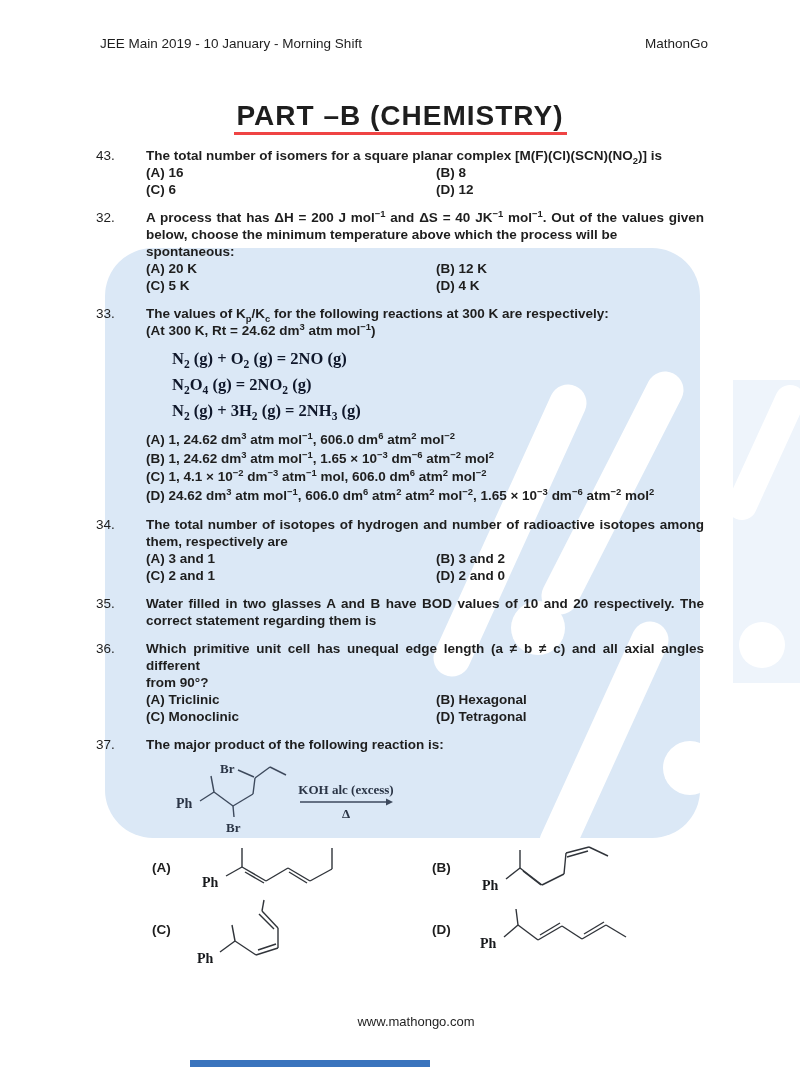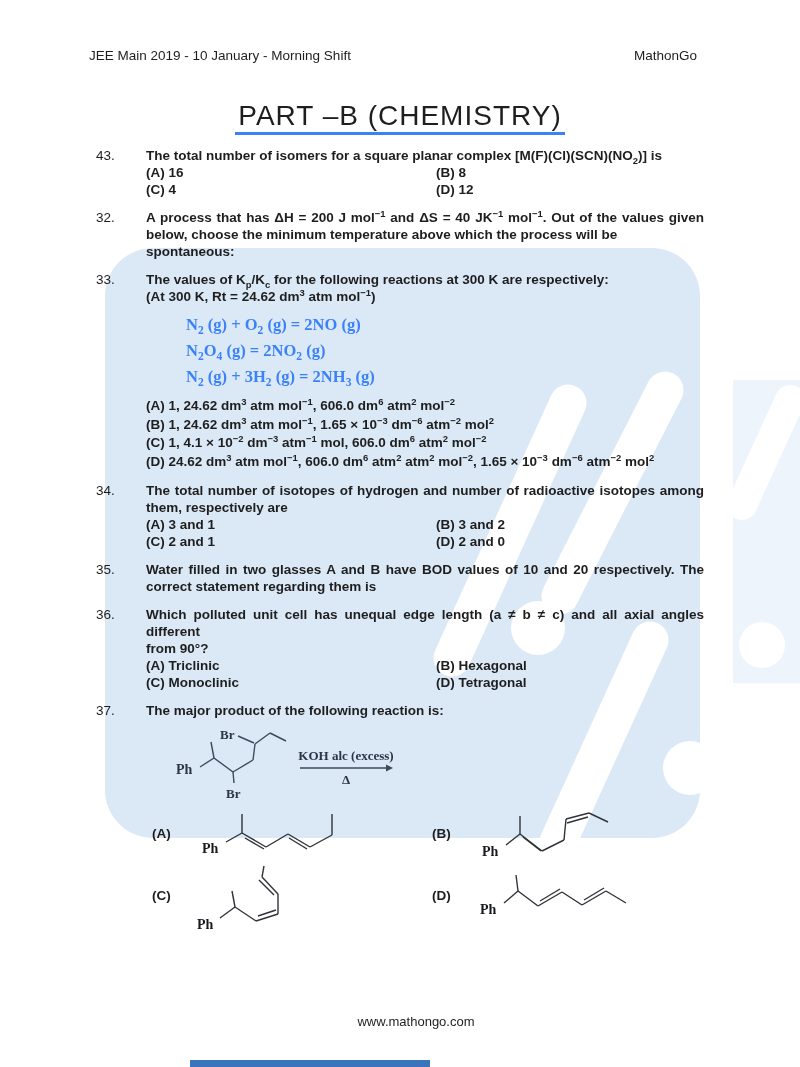--- a/index.html
+++ b/index.html
@@ -4,42 +4,42 @@
 <style>
   html,body { margin:0; padding:0; background:#888; }
   .page {
     position:relative; width:800px; height:1067px; margin:0 auto;
     background:#ffffff; overflow:hidden;
     font-family:"Liberation Sans", sans-serif; color:#1e1e1e;
   }
   .wm { position:absolute; left:0; top:0; z-index:0; }
   .content { position:relative; z-index:1; }
 
-  .hdr { position:absolute; top:36px; left:89px; width:608px;
-         display:flex; justify-content:space-between; font-size:13.5px;margin-top:12px; }
+  .hdr { position:absolute; top:36px; left:100px; width:608px;
+         display:flex; justify-content:space-between; font-size:13.5px; }
   .title-wrap { position:absolute; top:100px; left:0; width:100%; text-align:center; }
   .title-wrap span {
-    font-size:28px; font-weight:normal; letter-spacing:1px;
-    border-bottom:3px solid #3b82f6; padding:0 3px 1px 3px;
+    font-size:28px; font-weight:bold; letter-spacing:1px;
+    border-bottom:3px solid #ef4444; padding:0 3px 1px 3px;
   }
 
   .qs { position:absolute; top:147px; left:96px; width:608px; }
   .q { display:flex; margin-bottom:11px; }
   .qn { width:50px; flex:none; font-size:13.5px; line-height:17px; }
   .qb { width:558px; flex:none; font-size:13.5px;font-weight:bold; }
   .line { line-height:17px; }
   .just { text-align:justify; text-align-last:justify; }
   sup, sub { font-size:0.7em; line-height:0; }
 
   .opt2 { display:grid; grid-template-columns:290px auto; }
   .optstack .line { line-height:17px; }
   .opt33 .line { line-height:18.5px; }
 
-  .eqs { margin:7px 0 7px 40px; font-family:"Liberation Serif", serif;
-         font-size:16.5px; color:#3b82f6; }
+  .eqs { margin:7px 0 7px 26px; font-family:"Liberation Serif", serif;
+         font-size:16.5px; color:#0f172a; }
   .eqs .line { line-height:26px; }
 
   .scheme { position:relative; height:88px; margin-top:1px; }
   .scheme svg { position:absolute; left:24px; top:0; }
   .chem { stroke:#3d495c; stroke-width:1.4; fill:none; }
   .chemtxt { font-family:"Liberation Serif", serif; fill:#2b3546; }
 
   .q37opts { position:relative; height:142px; }
   .q37opts .olabel { position:absolute; font-size:13.5px; }
   .q37opts svg { position:absolute; }
@@ -91,31 +91,37 @@
 
     <div class="qs">
 
       <div class="q">
         <div class="qn">43.</div>
         <div class="qb">
           <div class="line">The total number of isomers for a square planar complex [M(F)(Cl)(SCN)(NO<sub>2</sub>)] is</div>
           <div class="opt2">
             <div class="line">(A) 16</div>
             <div class="line">(B) 8</div>
-            <div class="line">(C) 4</div>
+            <div class="line">(C) 6</div>
             <div class="line">(D) 12</div>
           </div>
         </div>
       </div>
 
       <div class="q">
         <div class="qn">32.</div>
         <div class="qb">
           <div class="line just">A process that has ΔH = 200 J mol<sup>−1</sup> and ΔS = 40 JK<sup>−1</sup> mol<sup>−1</sup>. Out of the values given</div>
           <div class="line">below, choose the minimum temperature above which the process will be spontaneous:</div>
+          <div class="opt2">
+            <div class="line">(A) 20 K</div>
+            <div class="line">(B) 12 K</div>
+            <div class="line">(C) 5 K</div>
+            <div class="line">(D) 4 K</div>
+          </div>
         </div>
       </div>
 
       <div class="q">
         <div class="qn">33.</div>
         <div class="qb">
           <div class="line">The values of K<sub>p</sub>/K<sub>c</sub> for the following reactions at 300 K are respectively:</div>
           <div class="line">(At 300 K, Rt = 24.62 dm<sup>3</sup> atm mol<sup>−1</sup>)</div>
           <div class="eqs">
             <div class="line">N<sub>2</sub> (g) + O<sub>2</sub> (g) = 2NO (g)</div>
@@ -149,21 +155,21 @@
         <div class="qn">35.</div>
         <div class="qb">
           <div class="line just">Water filled in two glasses A and B have BOD values of 10 and 20 respectively. The</div>
           <div class="line">correct statement regarding them is</div>
         </div>
       </div>
 
       <div class="q">
         <div class="qn">36.</div>
         <div class="qb">
-          <div class="line just">Which polluted unit cell has unequal edge length (a ≠ b ≠ c) and all axial angles different</div>
+          <div class="line just">Which primitive unit cell has unequal edge length (a ≠ b ≠ c) and all axial angles different</div>
           <div class="line">from 90°?</div>
           <div class="opt2">
             <div class="line">(A) Triclinic</div>
             <div class="line">(B) Hexagonal</div>
             <div class="line">(C) Monoclinic</div>
             <div class="line">(D) Tetragonal</div>
           </div>
         </div>
       </div>
 

